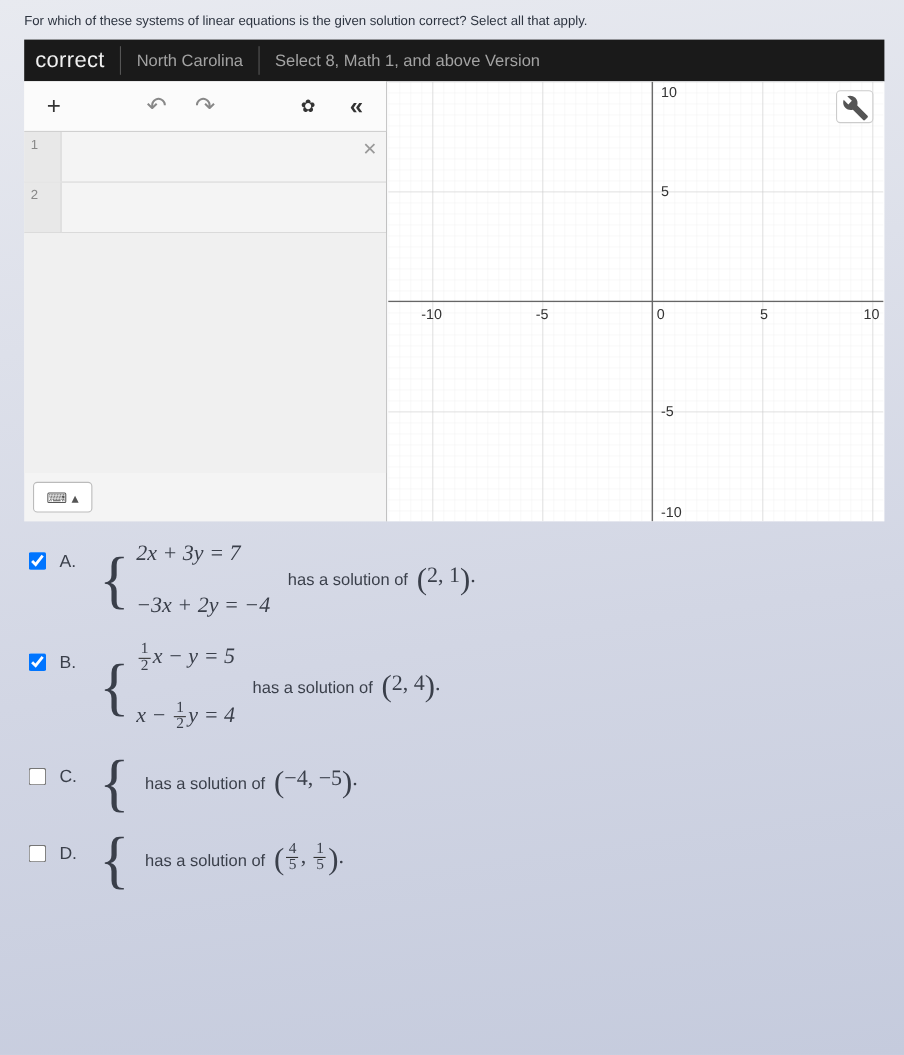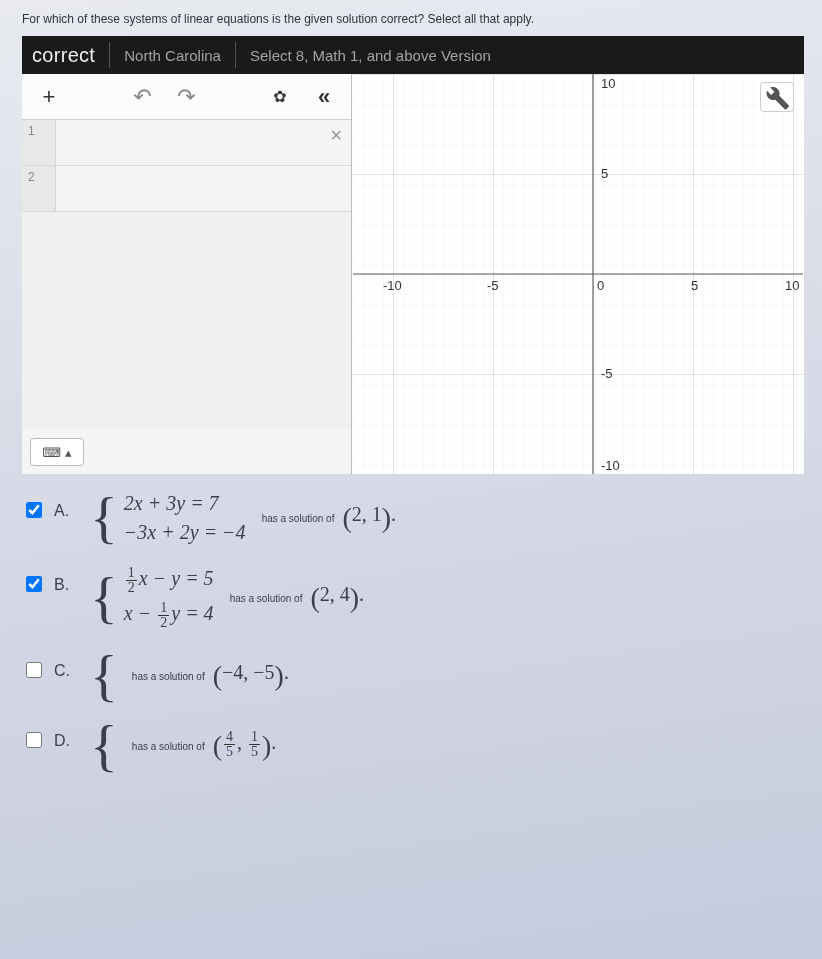--- a/index.html
+++ b/index.html
@@ -165,29 +165,29 @@
   .brace {
     font-size: 58px;
     line-height: 48px;
     font-weight: 300;
     font-family: 'Times New Roman', serif;
     margin-right: -2px;
   }
   .eqs {
     display: flex;
     flex-direction: column;
-    gap: 6px;
+    gap: 24px;
   }
   .eq {
     font-style: italic;
     white-space: nowrap;
   }
   .soltext {
     font-family: Arial, sans-serif;
-    font-size: 10px;
+    font-size: 15px;
     margin-left: 8px;
   }
   .pair {
     font-family: 'Times New Roman', serif;
     font-size: 20px;
   }
   .frac {
     display: inline-flex;
     flex-direction: column;
     align-items: center;

